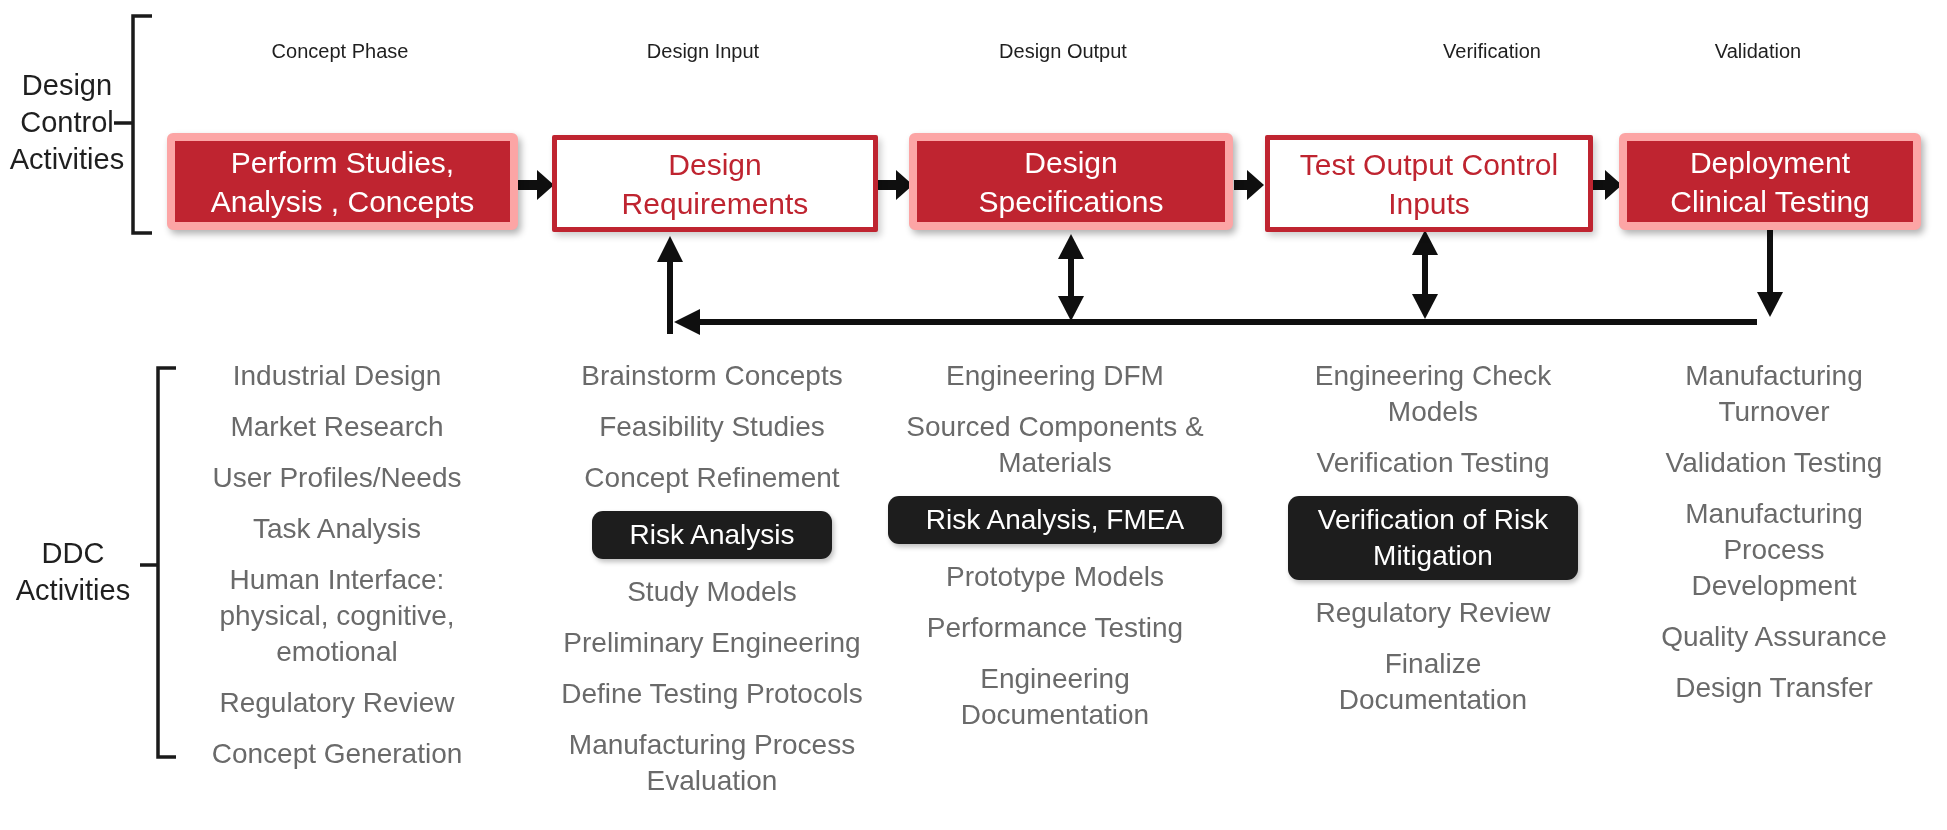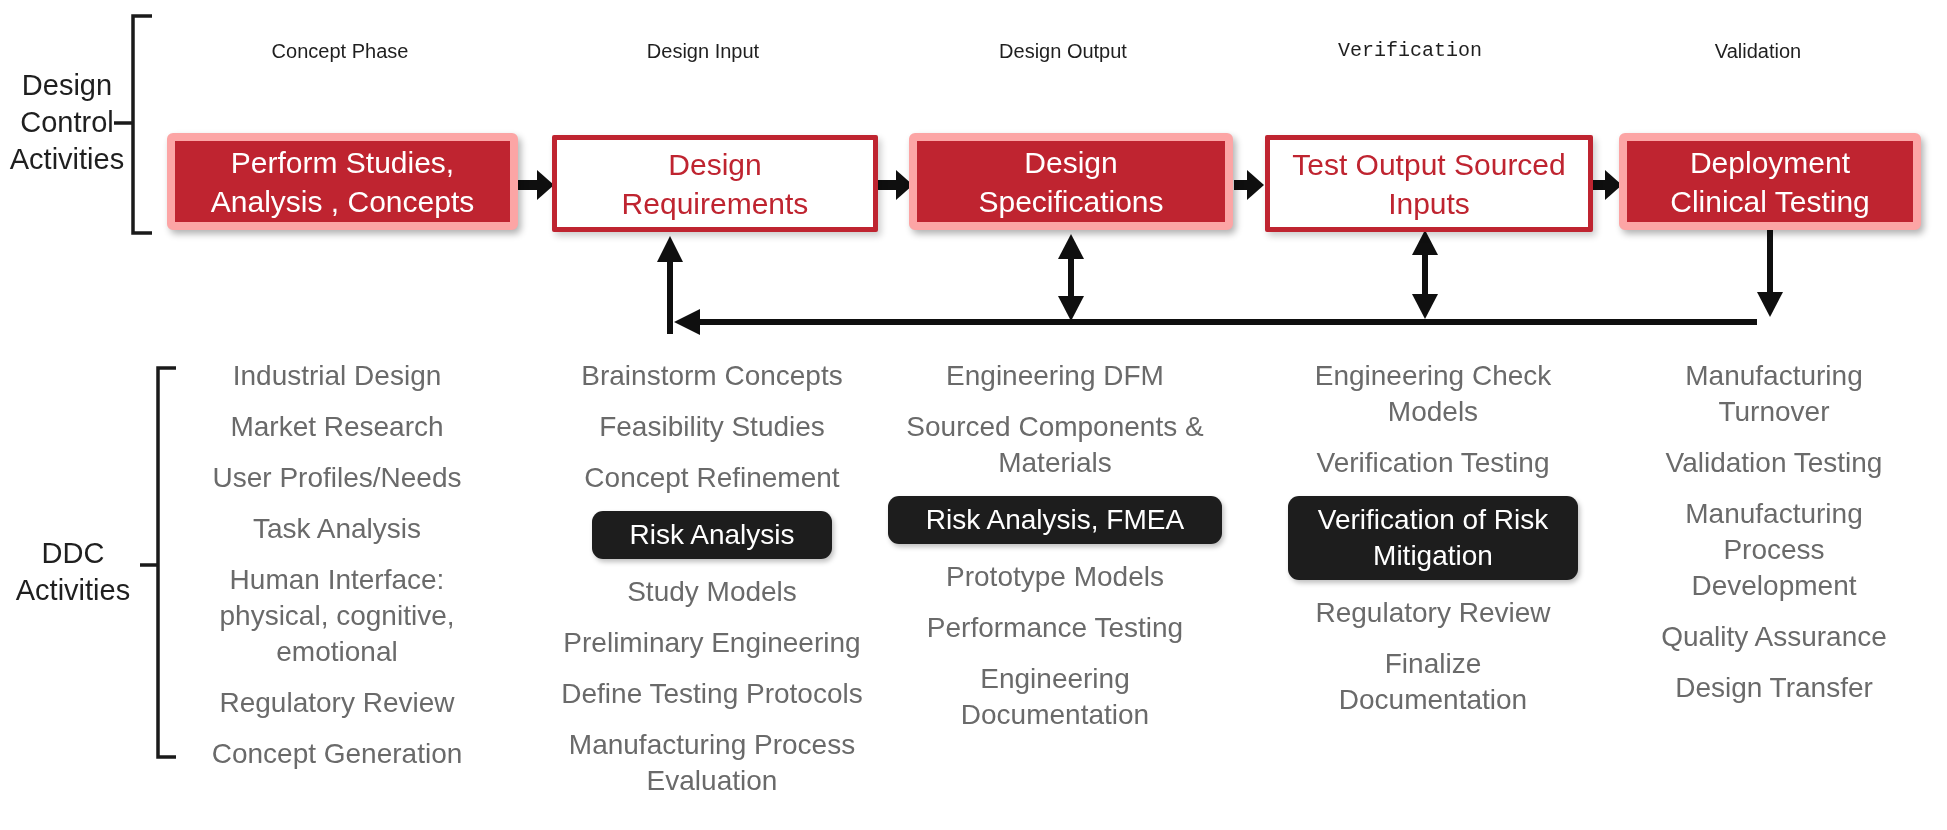--- a/index.html
+++ b/index.html
@@ -141,37 +141,37 @@
     <span>Activities</span>
   </div>
   <div class="side-label" style="left:8px;top:535px;width:130px;">
     <span>DDC</span>
     <span>Activities</span>
   </div>
 
   <div class="phase-header" style="left:340px;">Concept Phase</div>
   <div class="phase-header" style="left:703px;">Design Input</div>
   <div class="phase-header" style="left:1063px;">Design Output</div>
-  <div class="phase-header" style="left:1410px;font-family:Liberation Mono, monospace;">Verification</div>
+  <div class="phase-header" style="left:1492px;">Verification</div>
   <div class="phase-header" style="left:1758px;">Validation</div>
 
   <div class="pbox filled" style="left:167px;top:133px;width:351px;height:97px;">
     <span class="bl">Perform Studies,</span>
     <span class="bl">Analysis , Concepts</span>
   </div>
   <div class="pbox outline" style="left:552px;top:135px;width:326px;height:97px;">
     <span class="bl">Design</span>
     <span class="bl">Requirements</span>
   </div>
   <div class="pbox filled" style="left:909px;top:133px;width:324px;height:97px;">
     <span class="bl">Design</span>
     <span class="bl">Specifications</span>
   </div>
   <div class="pbox outline" style="left:1265px;top:135px;width:328px;height:97px;">
-    <span class="bl">Test Output Sourced</span>
+    <span class="bl">Test Output Control</span>
     <span class="bl">Inputs</span>
   </div>
   <div class="pbox filled" style="left:1619px;top:133px;width:302px;height:97px;">
     <span class="bl">Deployment</span>
     <span class="bl">Clinical Testing</span>
   </div>
 
   <div class="col" style="left:187px;width:300px;">
     <div class="item">Industrial Design</div>
     <div class="item">Market Research</div>

